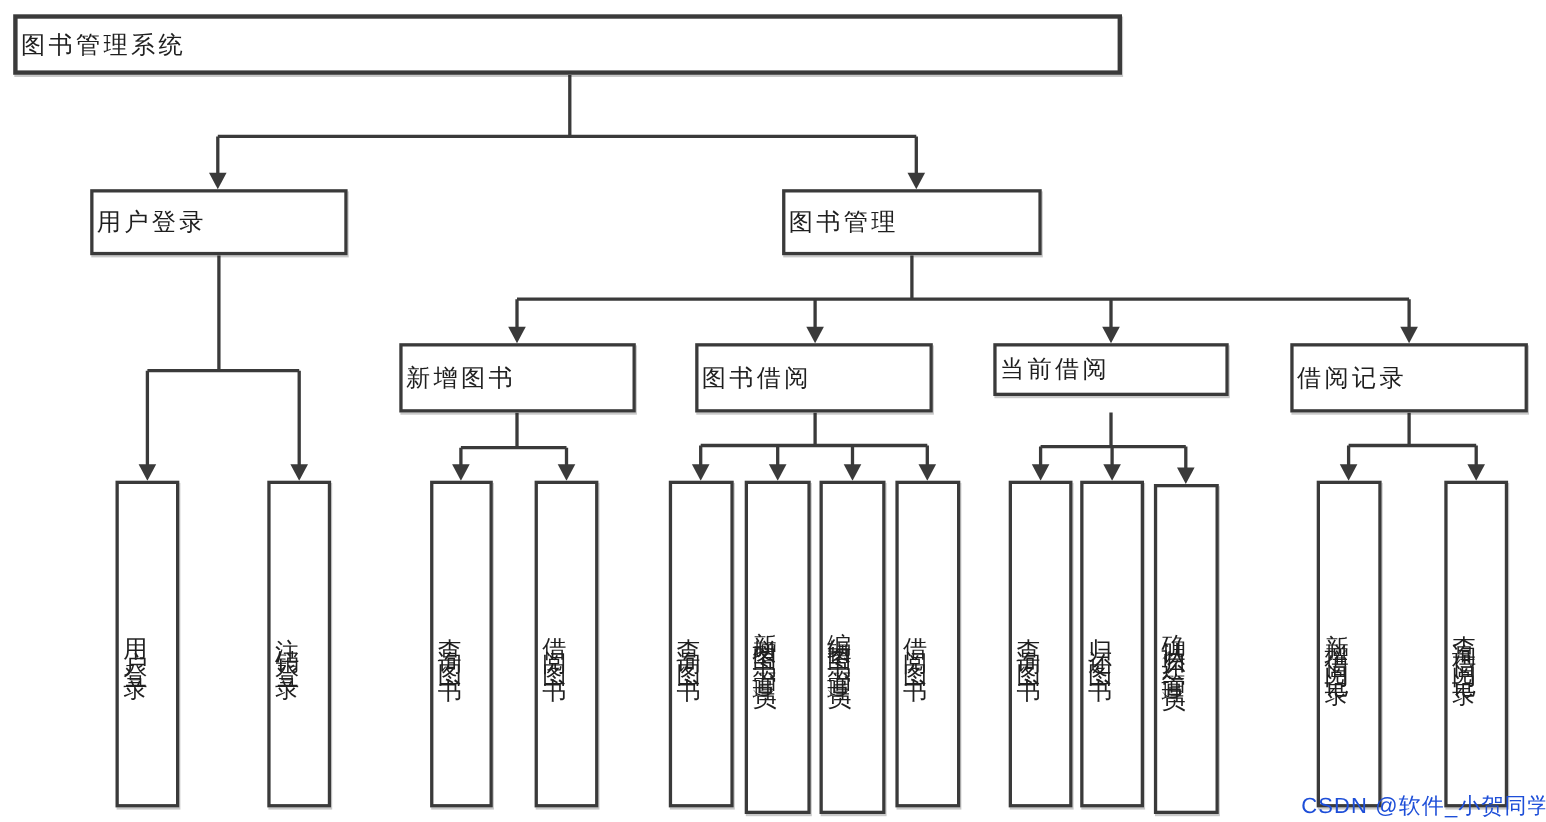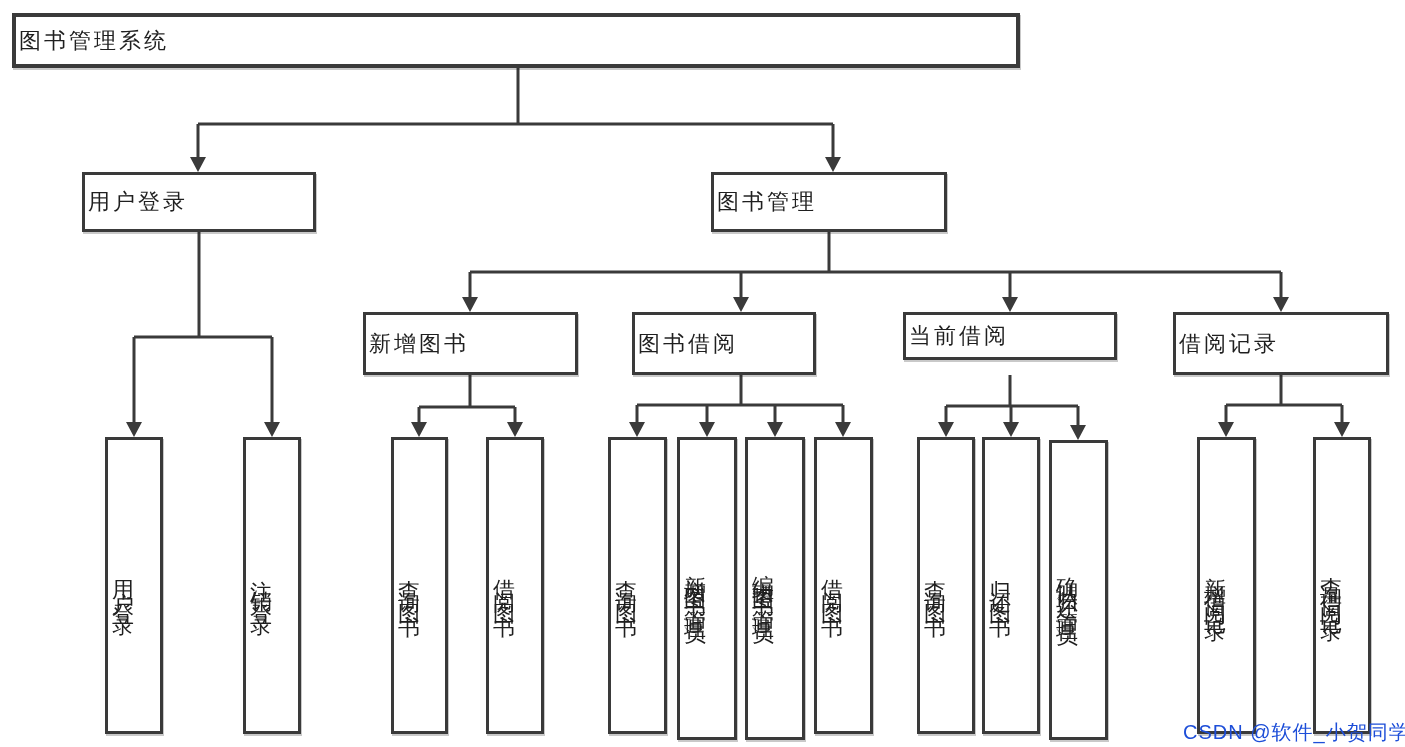--- a/index.html
+++ b/index.html
@@ -84,21 +84,21 @@
   <div class="node h" style="left:82px;top:172px;width:234px;height:60px">
     <span>用户登录</span>
   </div>
   <div class="node h" style="left:711px;top:172px;width:236px;height:60px">
     <span>图书管理</span>
   </div>
 
   <div class="node h" style="left:363px;top:312px;width:215px;height:63px">
     <span>新增图书</span>
   </div>
-  <div class="node h" style="left:632px;top:312px;width:184px;height:63px">
+  <div class="node h" style="left:632px;top:312px;width:216px;height:63px">
     <span>图书借阅</span>
   </div>
   <div class="node h" style="left:903px;top:312px;width:214px;height:48px">
     <span>当前借阅</span>
   </div>
   <div class="node h" style="left:1173px;top:312px;width:216px;height:63px">
     <span>借阅记录</span>
   </div>
 
   <div class="node v sp4" style="left:105px;top:437px;width:58px;height:297px">

